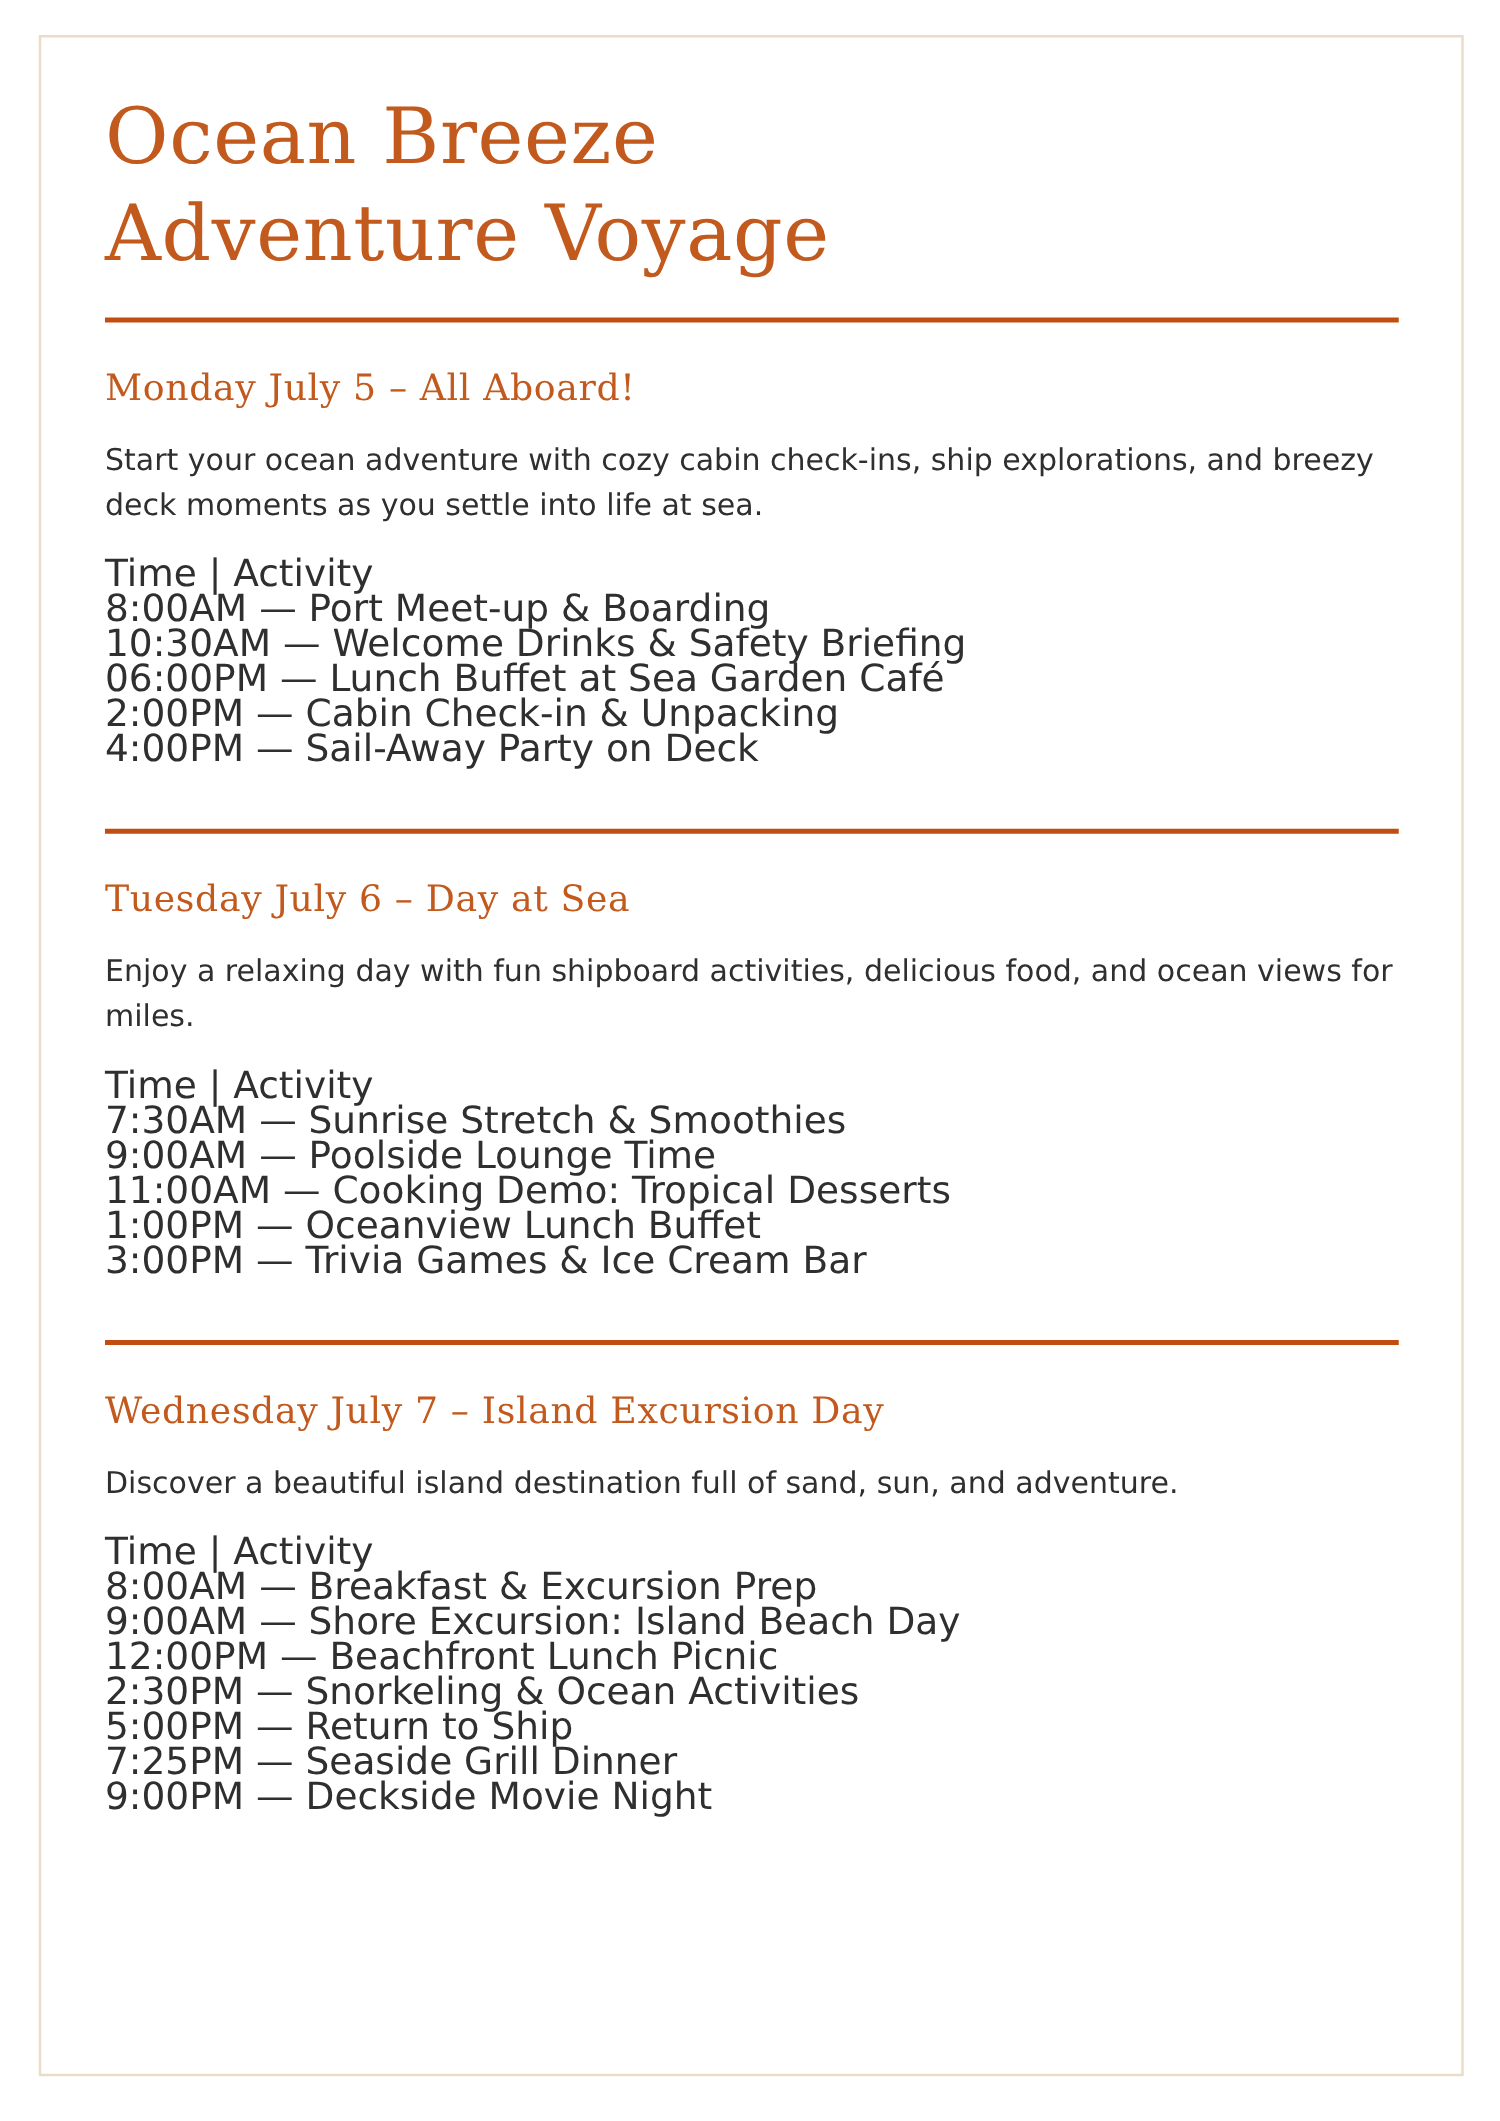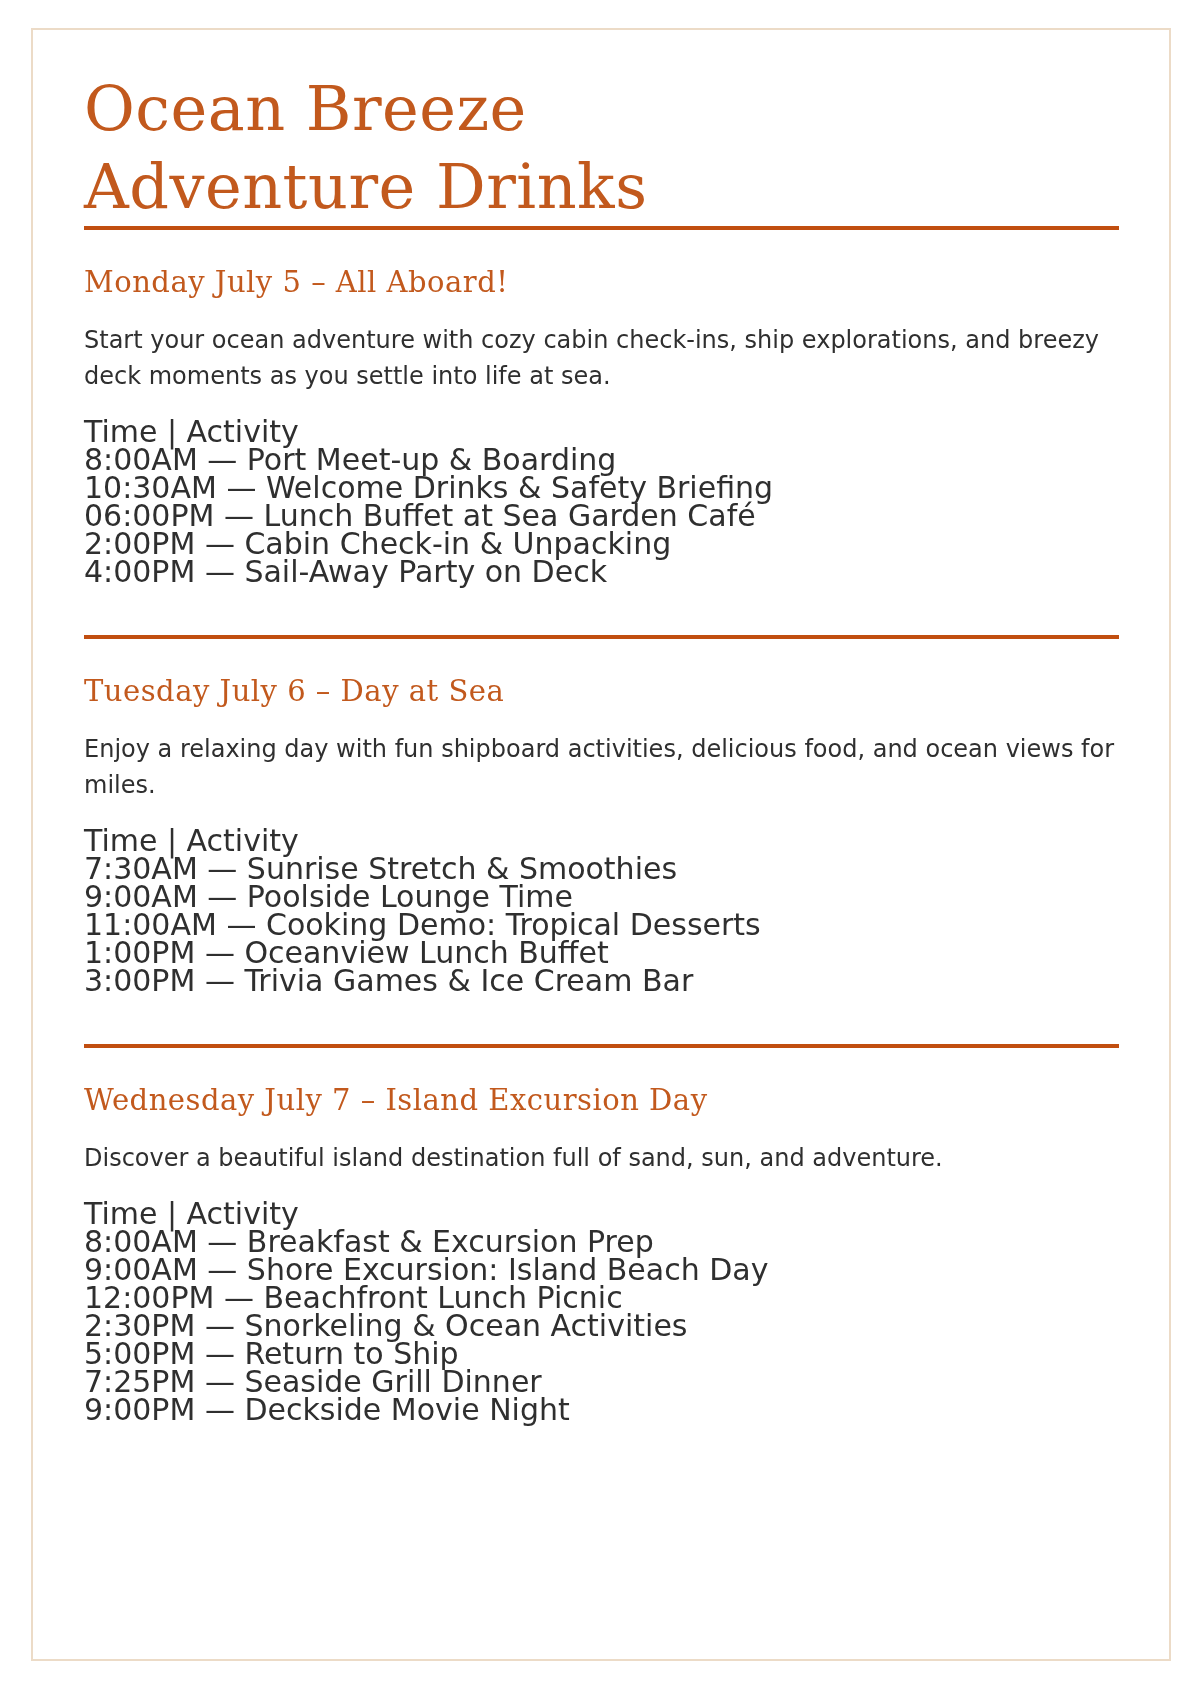--- a/index.html
+++ b/index.html
@@ -37,20 +37,21 @@
   }
   .doc-subtitle{
     margin-top:42px;
     margin-bottom:80px;
     font-size:24px;
     line-height:34px;
     color:var(--text);
   }
   .section{
     margin-bottom:49px;
+    margin-top:28px;
   }
   .rule{
     height:4px;
     background:var(--rule);
     border:none;
     margin:0 0 32px 0;
     width:1036px;
     max-width:100%;
   }
   .section-heading{
@@ -77,21 +78,21 @@
   .schedule-header{margin:0;}
   .schedule-line{margin:0;}
 </style>
 </head>
 <body>
 
 <div class="page">
   <div class="frame">
     <div class="content">
 
-      <h1 class="doc-title"><span>Ocean Breeze</span><br><span>Adventure Drinks</span></h1>
+      <h1 class="doc-title"><span>Ocean Breeze</span><br><span>Adventure Voyage</span></h1>
 
 
       <div>
   <section class="section">
     <div class="rule"></div>
     <h2 class="section-heading">Monday July 5 – All Aboard!</h2>
     <p class="section-desc">Start your ocean adventure with cozy cabin check-ins, ship explorations, and breezy deck moments as you settle into life at sea.</p>
     <div class="schedule">
       <div class="schedule-header">Time | Activity</div>
       <div>

